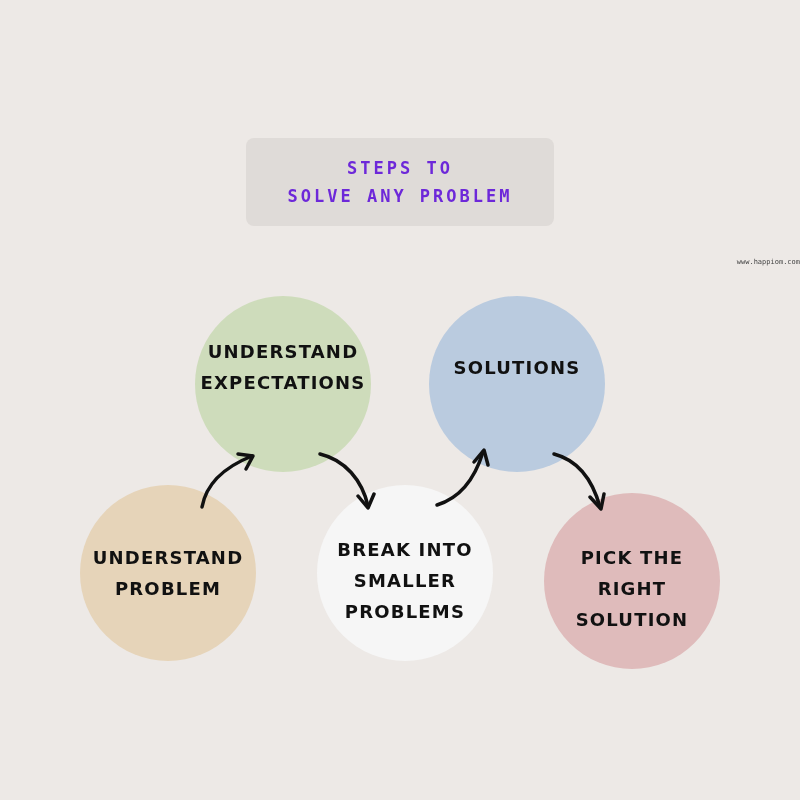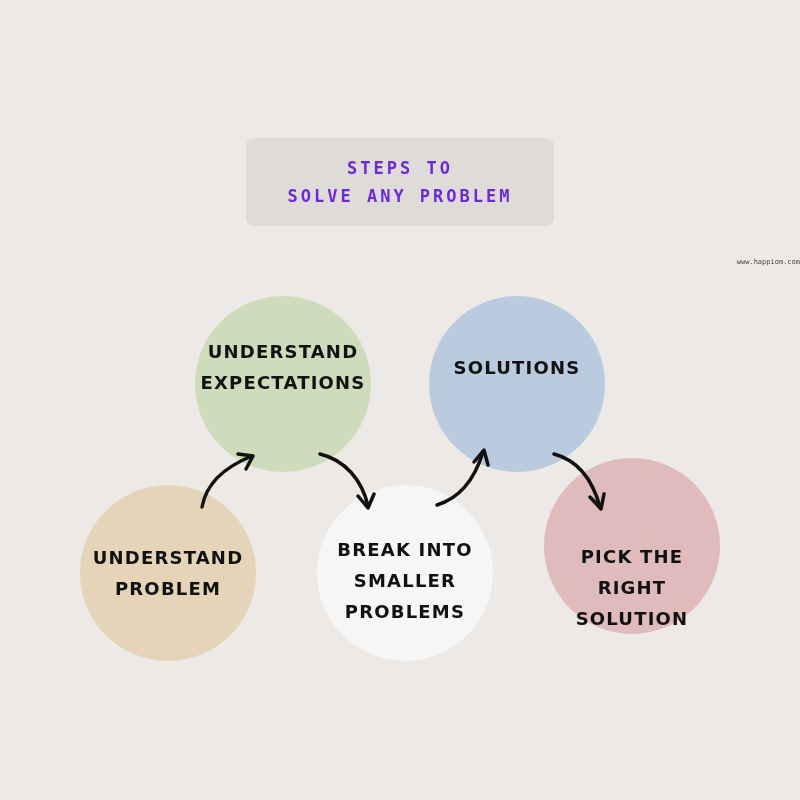--- a/index.html
+++ b/index.html
@@ -6,21 +6,21 @@
     body { width: 800px; height: 800px; background: #ede9e6; position: relative; overflow: hidden; font-family: "DejaVu Sans", sans-serif; }
     .title-box { position: absolute; left: 246px; top: 138px; width: 308px; height: 88px; background: #dfdbd8; border-radius: 8px; display: flex; flex-direction: column; align-items: center; justify-content: center; }
     .title-line { font-family: "DejaVu Sans Mono", monospace; font-weight: bold; font-size: 17px; letter-spacing: 3px; color: #6d28d9; line-height: 28px; }
     .url { position: absolute; left: 0; width: 800px; top: 258px; text-align: right; font-family: "DejaVu Sans Mono", monospace; font-size: 7px; color: #444; }
     .circle { position: absolute; width: 176px; height: 176px; border-radius: 50%; display: flex; flex-direction: column; align-items: center; justify-content: center; }
     .circle .lbl { font-family: "DejaVu Sans", sans-serif; font-weight: bold; font-size: 18px; letter-spacing: 1.2px; color: #111; line-height: 31px; text-align: center; }
     .c-tan { left: 80px; top: 485px; background: #e6d4b9; }
     .c-green { left: 195px; top: 296px; background: #cedcbb; }
     .c-white { left: 317px; top: 485px; background: #f6f6f6; }
     .c-blue { left: 429px; top: 296px; background: #bacbdf; }
-    .c-pink { left: 544px; top: 458px; background: #dfbbbb; justify-content: flex-end; }
+    .c-pink { left: 544px; top: 493px; background: #dfbbbb; }
     .c-green .inner, .c-blue .inner { margin-top: -34px; }
     .c-white .inner, .c-pink .inner { margin-top: 14px; }
     svg.arrows { position: absolute; left: 0; top: 0; width: 800px; height: 800px; pointer-events: none; }
   </style>
 </head>
 <body>
 
 <div class="title-box">
   <div class="title-line">STEPS TO</div>
   <div class="title-line">SOLVE ANY PROBLEM</div>

